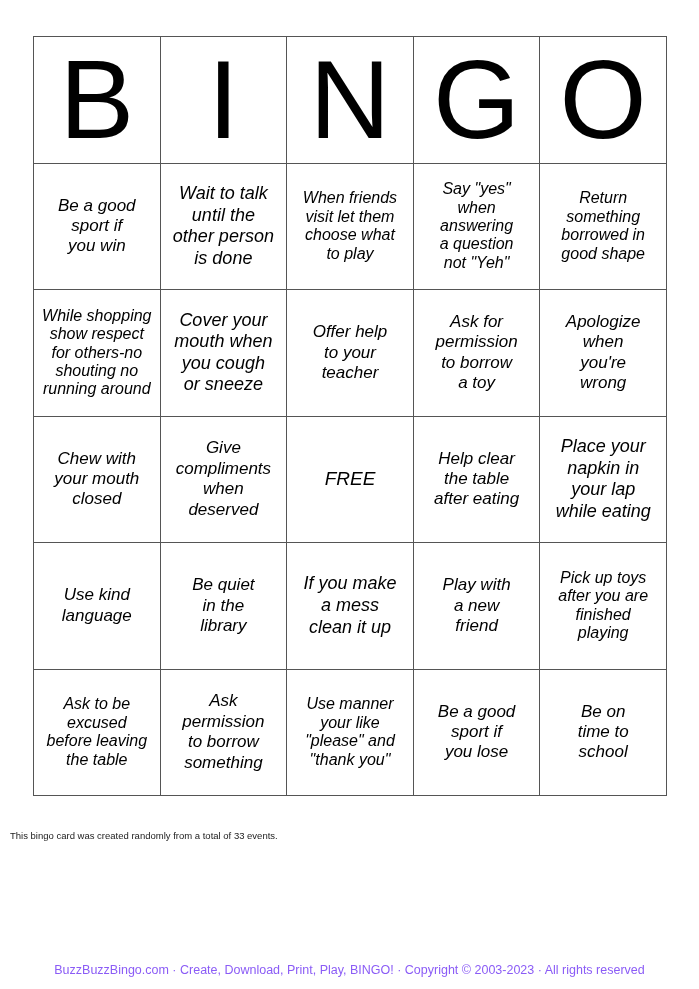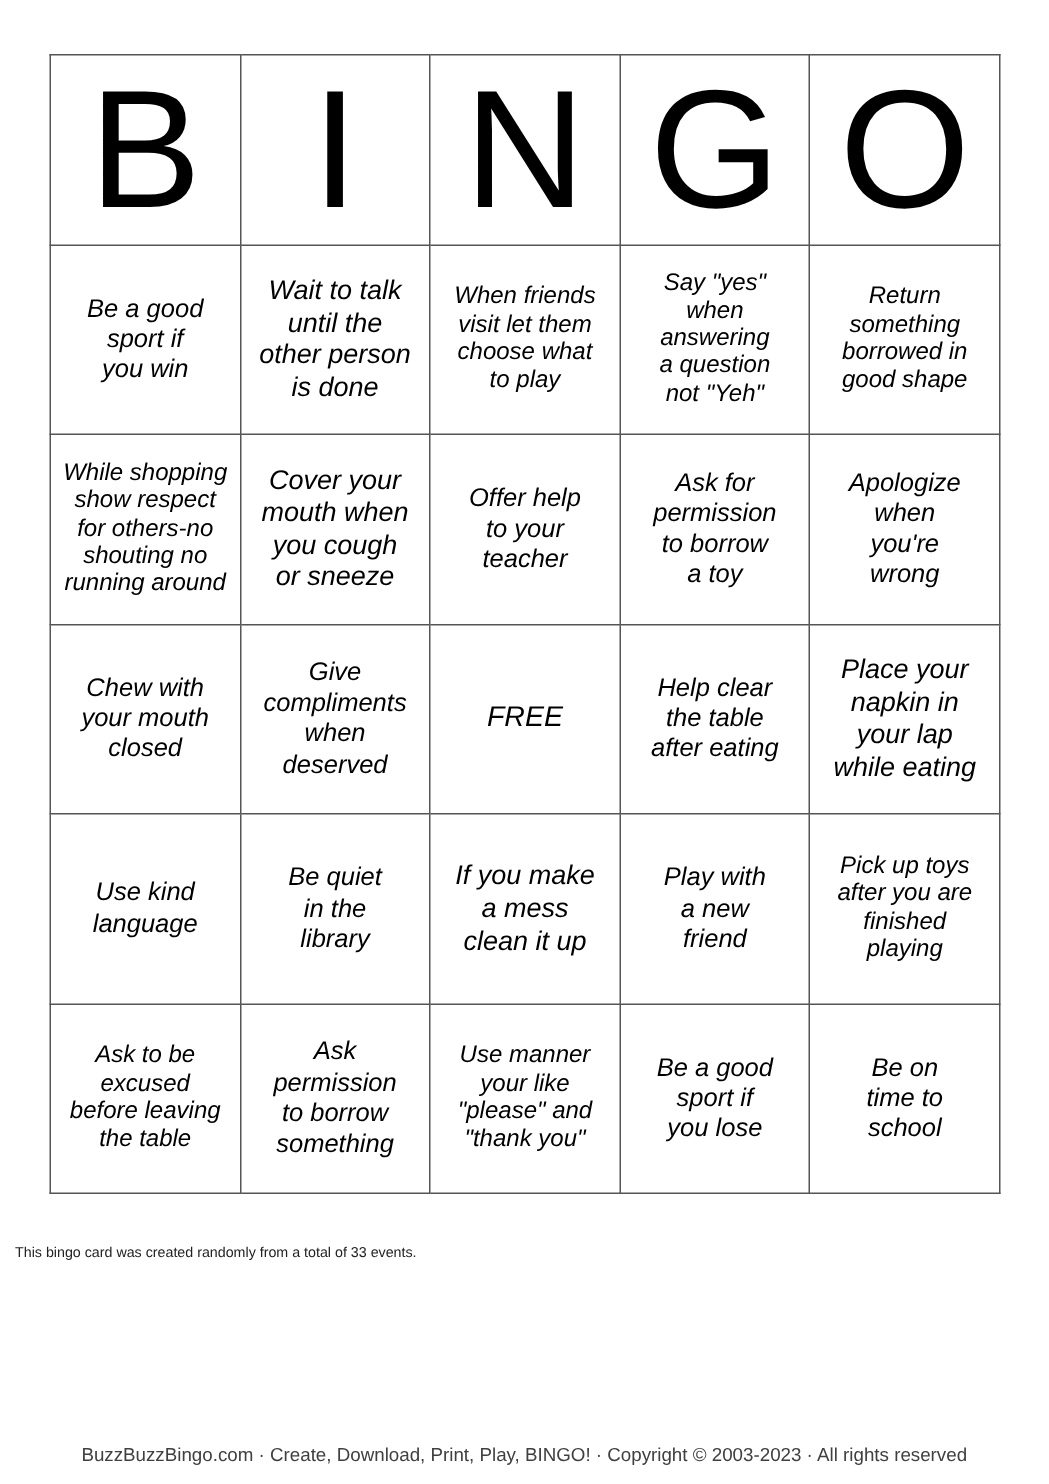--- a/index.html
+++ b/index.html
@@ -5,21 +5,21 @@
     html, body { margin: 0; padding: 0; background: #ffffff; }
     body { width: 699px; height: 989px; position: relative; font-family: "Liberation Sans", sans-serif; color: #000; overflow: hidden; }
     .card { position: absolute; left: 33px; top: 36px; width: 633px; height: 760px; border-collapse: collapse; table-layout: fixed; }
     .card td { border: 1px solid #555; text-align: center; vertical-align: middle; padding: 0 6px; width: 126.6px; height: 126px; box-sizing: border-box; line-height: 1.2; }
     .card .hdr td { font-size: 112px; line-height: 1; padding: 0; }
     .s-lg { font-size: 17px; }
     .s-md { font-size: 18px; }
     .s-sm { font-size: 16px; line-height: 1.15; }
     .s-free { font-size: 19px; }
     .note { position: absolute; left: 10px; top: 830px; font-size: 9.5px; color: #222; }
-    .footer { position: absolute; left: 0; width: 699px; top: 963px; text-align: center; font-size: 12.5px; color: #404040; }
+    .footer { position: absolute; left: 0; width: 699px; top: 963px; text-align: center; font-size: 12.5px; color: #8b5cf6; }
     .cell-text { white-space: pre-line; display: inline-block; font-style: italic; }
   </style>
 </head>
 <body>
 
 <table class="card">
   <tbody>
       <tr class="hdr">
     <td>B</td>
     <td>I</td>

